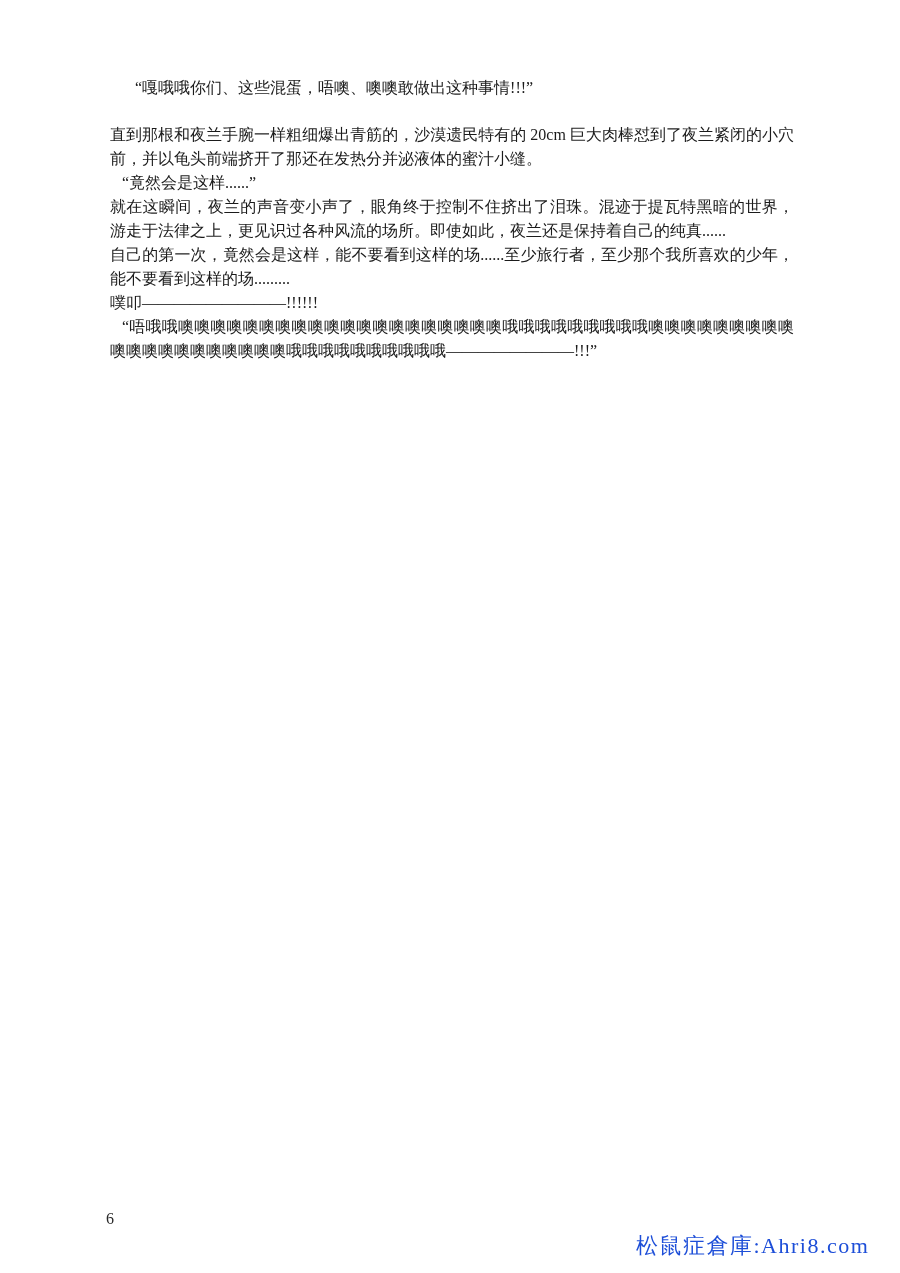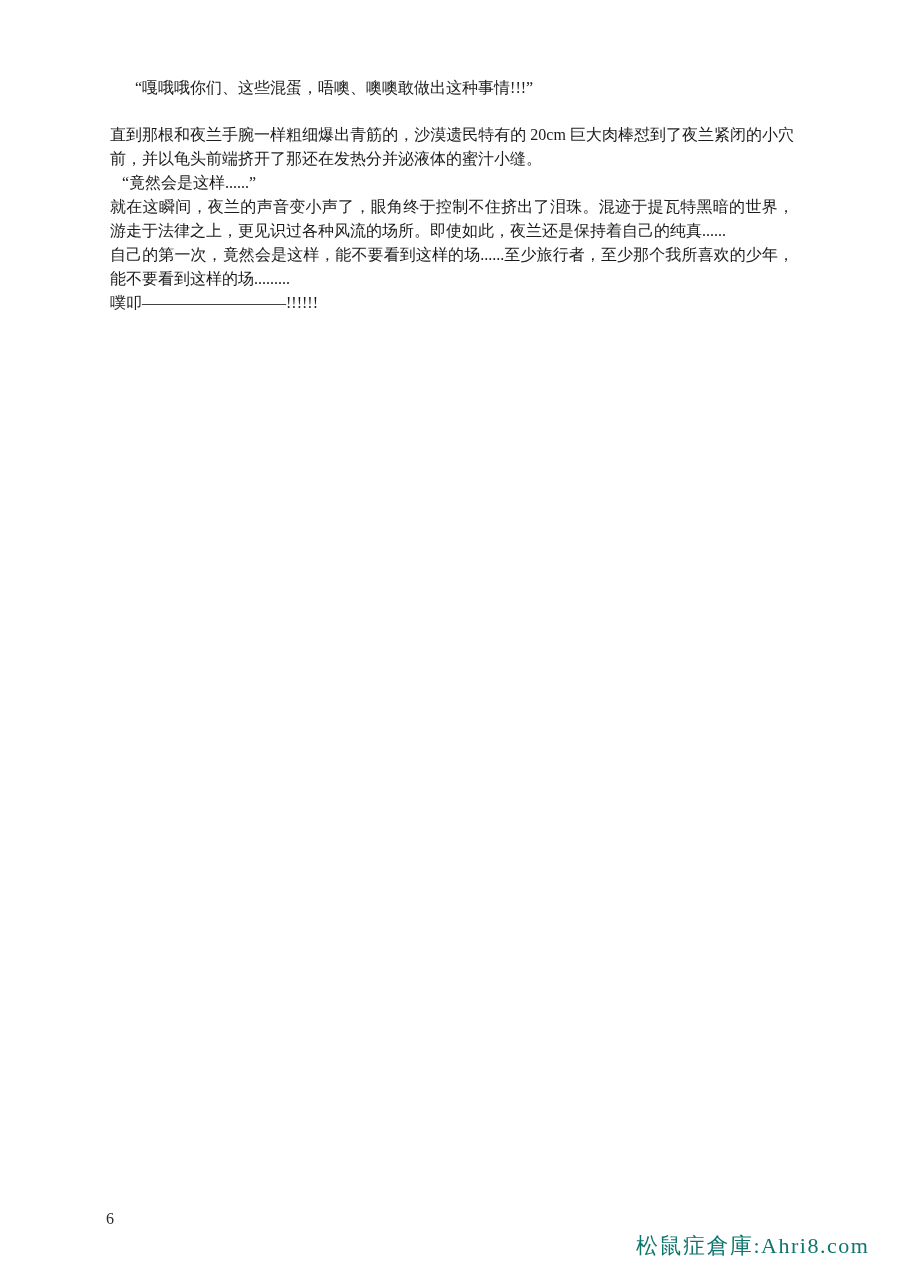--- a/index.html
+++ b/index.html
@@ -56,19 +56,20 @@
 
 <div class="page">
 
   <main class="content">
     <p class="indent-lg gap">“嘎哦哦你们、这些混蛋，唔噢、噢噢敢做出这种事情!!!”</p>
     <p>直到那根和夜兰手腕一样粗细爆出青筋的，沙漠遗民特有的 20cm 巨大肉棒怼到了夜兰紧闭的小穴前，并以龟头前端挤开了那还在发热分并泌液体的蜜汁小缝。</p>
     <p class="indent-sm">“竟然会是这样......”</p>
     <p class="loose">就在这瞬间，夜兰的声音变小声了，眼角终于控制不住挤出了泪珠。混迹于提瓦特黑暗的世界，游走于法律之上，更见识过各种风流的场所。即使如此，夜兰还是保持着自己的纯真......</p>
     <p class="loose">自己的第一次，竟然会是这样，能不要看到这样的场......至少旅行者，至少那个我所喜欢的少年，能不要看到这样的场.........</p>
     <p>噗叩—————————!!!!!!</p>
+    <p class="indent-sm">“唔哦哦噢噢噢噢噢噢噢噢噢噢噢噢噢噢噢噢噢噢噢噢哦哦哦哦哦哦哦哦哦噢噢噢噢噢噢噢噢噢噢噢噢噢噢噢噢噢噢噢噢哦哦哦哦哦哦哦哦哦哦————————!!!”</p>
   </main>
 
   <div class="page-number">6</div>
 
-  <div class="watermark" style="color: #0f766e;">松鼠症倉庫:Ahri8.com</div>
+  <div class="watermark" style="color: #1d4ed8;">松鼠症倉庫:Ahri8.com</div>
 
 </div>
 
 </body></html>

